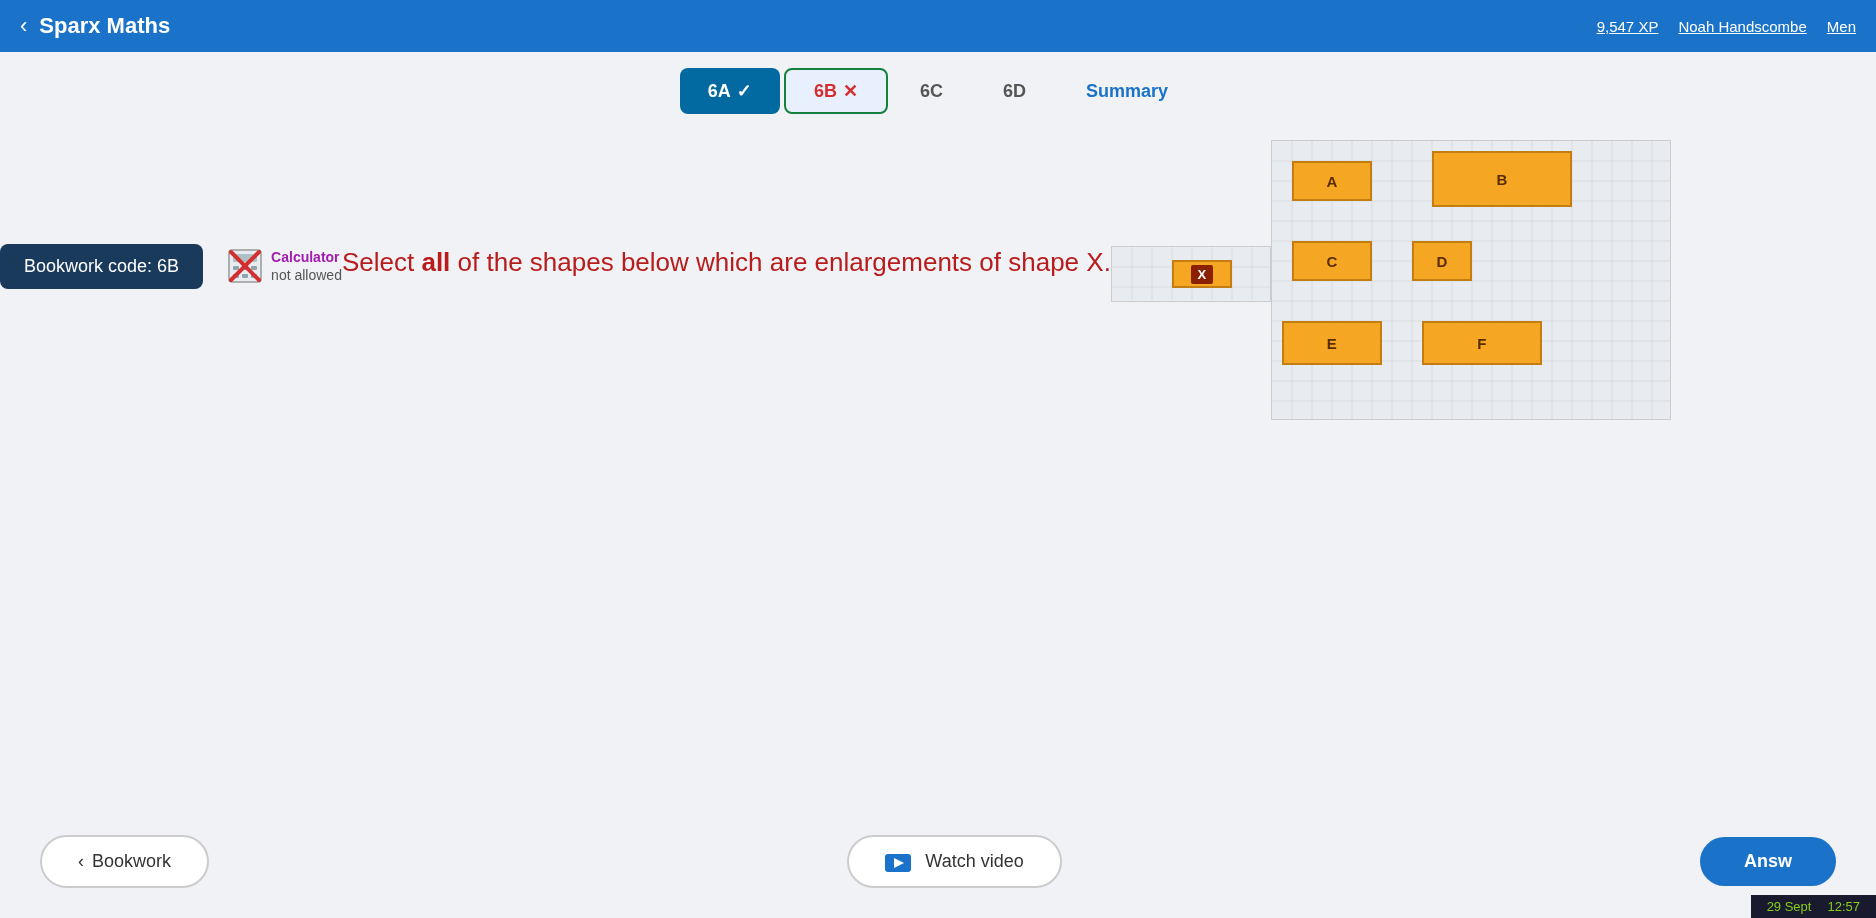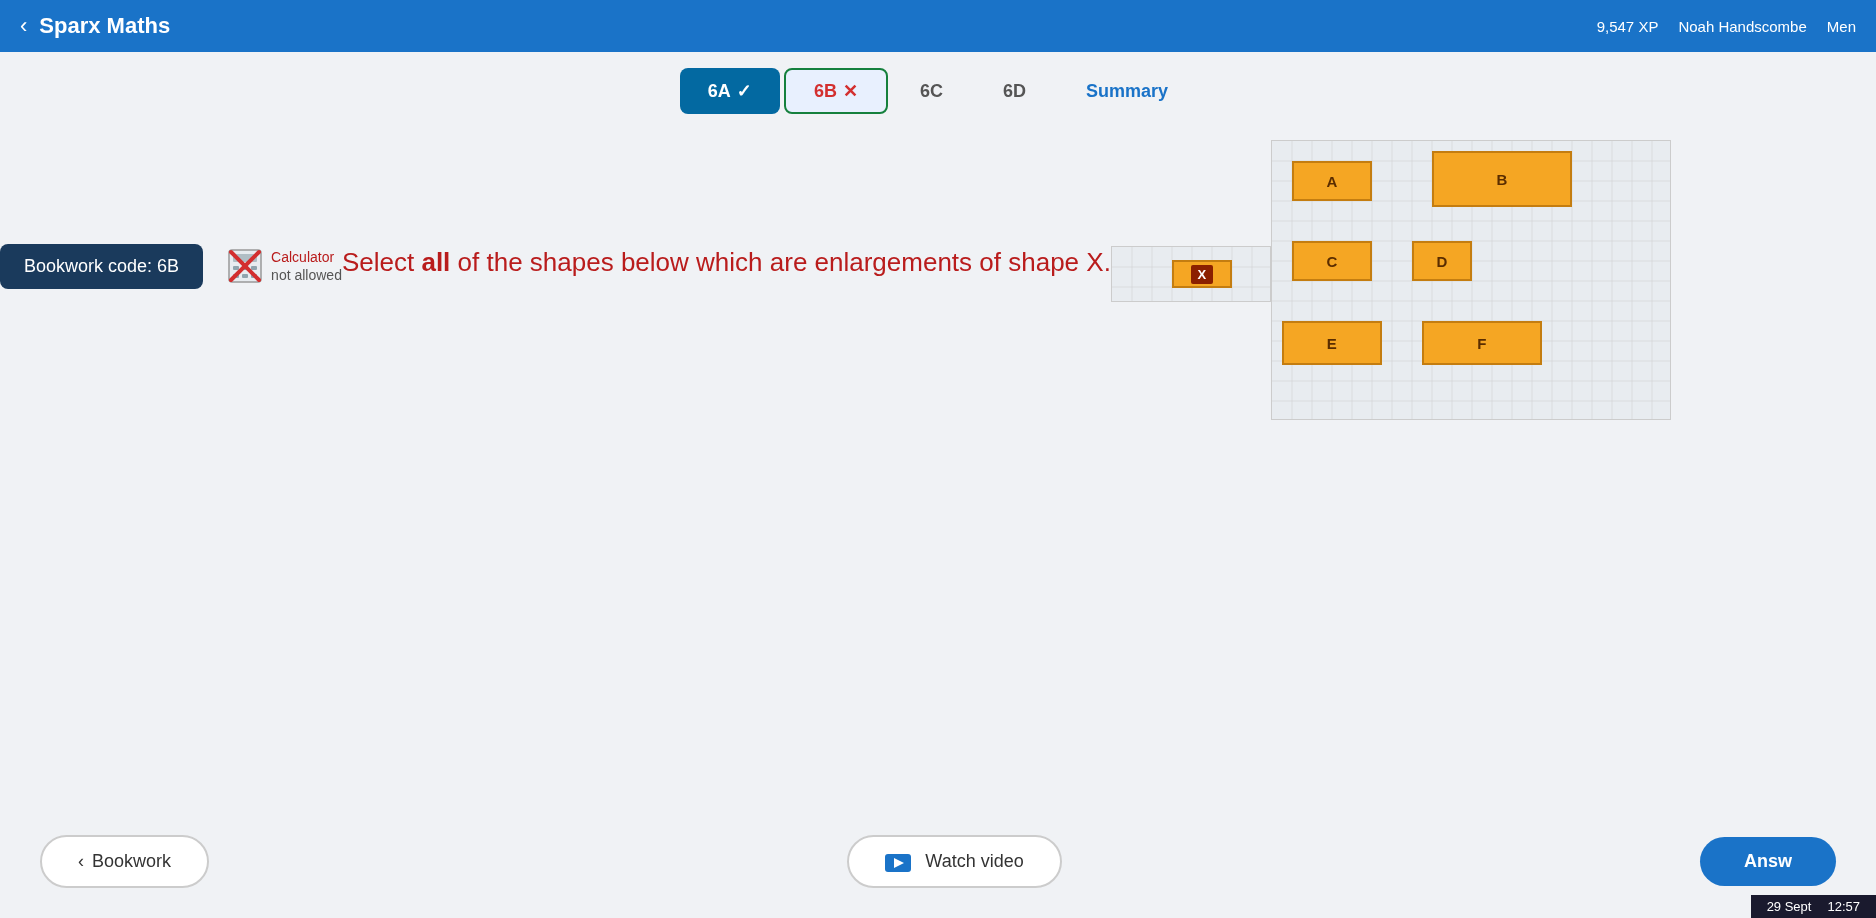--- a/index.html
+++ b/index.html
@@ -33,20 +33,21 @@
       font-weight: 700;
     }
     .header-right {
       position: absolute;
       right: 20px;
       display: flex;
       align-items: center;
       gap: 20px;
       color: white;
       font-size: 15px;
+      text-decoration: underline;
     }
 
     
     .tab-bar {
       display: flex;
       justify-content: center;
       gap: 4px;
       padding: 16px 0 12px;
       background: #f0f2f5;
     }
@@ -122,22 +123,22 @@
     .calc-icon svg {
       width: 36px;
       height: 36px;
     }
     .calc-text {
       font-size: 14px;
       color: #555;
       line-height: 1.3;
     }
     .calc-text .calc-label {
-      font-weight: 400;
-      color: #b91c1c;
+      font-weight: 700;
+      color: #a21caf;
     }
 
     
     .question-text {
       font-size: 26px;
       color: #b91c1c;
       text-align: center;
       margin-bottom: 31px;
       line-height: 1.4;
     }
@@ -364,16 +365,16 @@
         </svg>
     </span>
     <span>Watch video</span>
   </button>
 
   <button class="btn-answer">
     <span>Answ</span>
   </button>
 </div>
 
-<div style="position:absolute; bottom:0; right:0; background:#1a1a2e; color:#ffffff; padding:4px 16px; font-size:13px; display:flex; gap:16px;">
+<div style="position:absolute; bottom:0; right:0; background:#1a1a2e; color:#84cc16; padding:4px 16px; font-size:13px; display:flex; gap:16px;">
   <span>29 Sept</span>
   <span>12:57</span>
 </div>
 
 </body></html>

